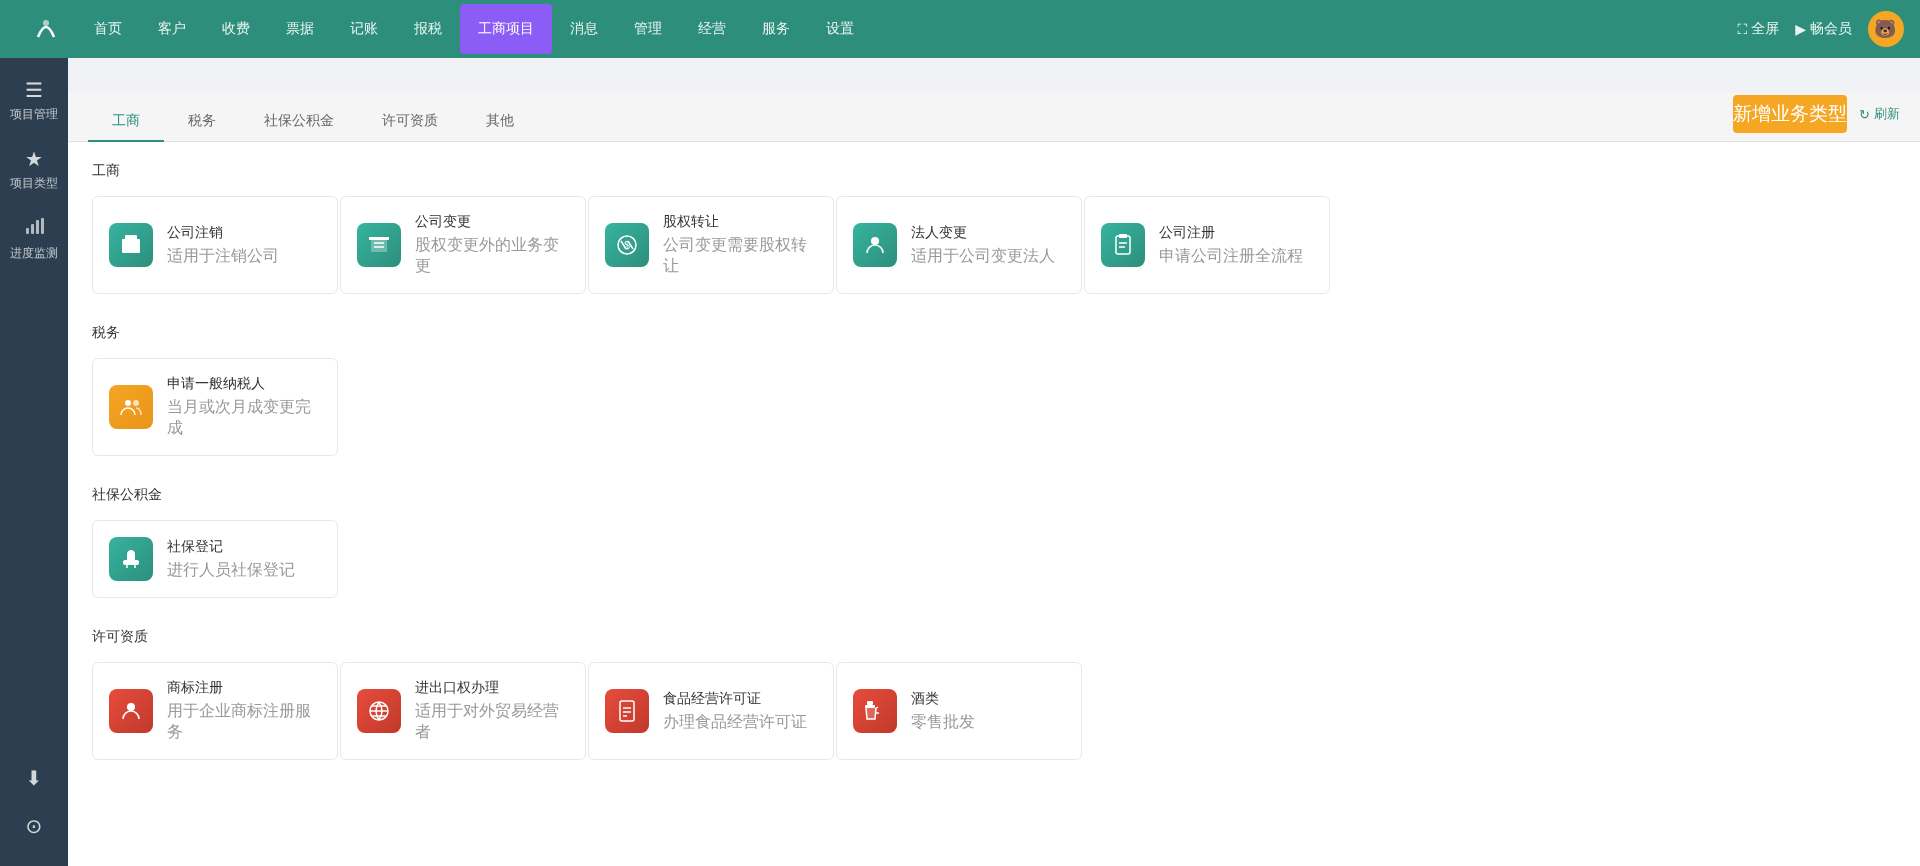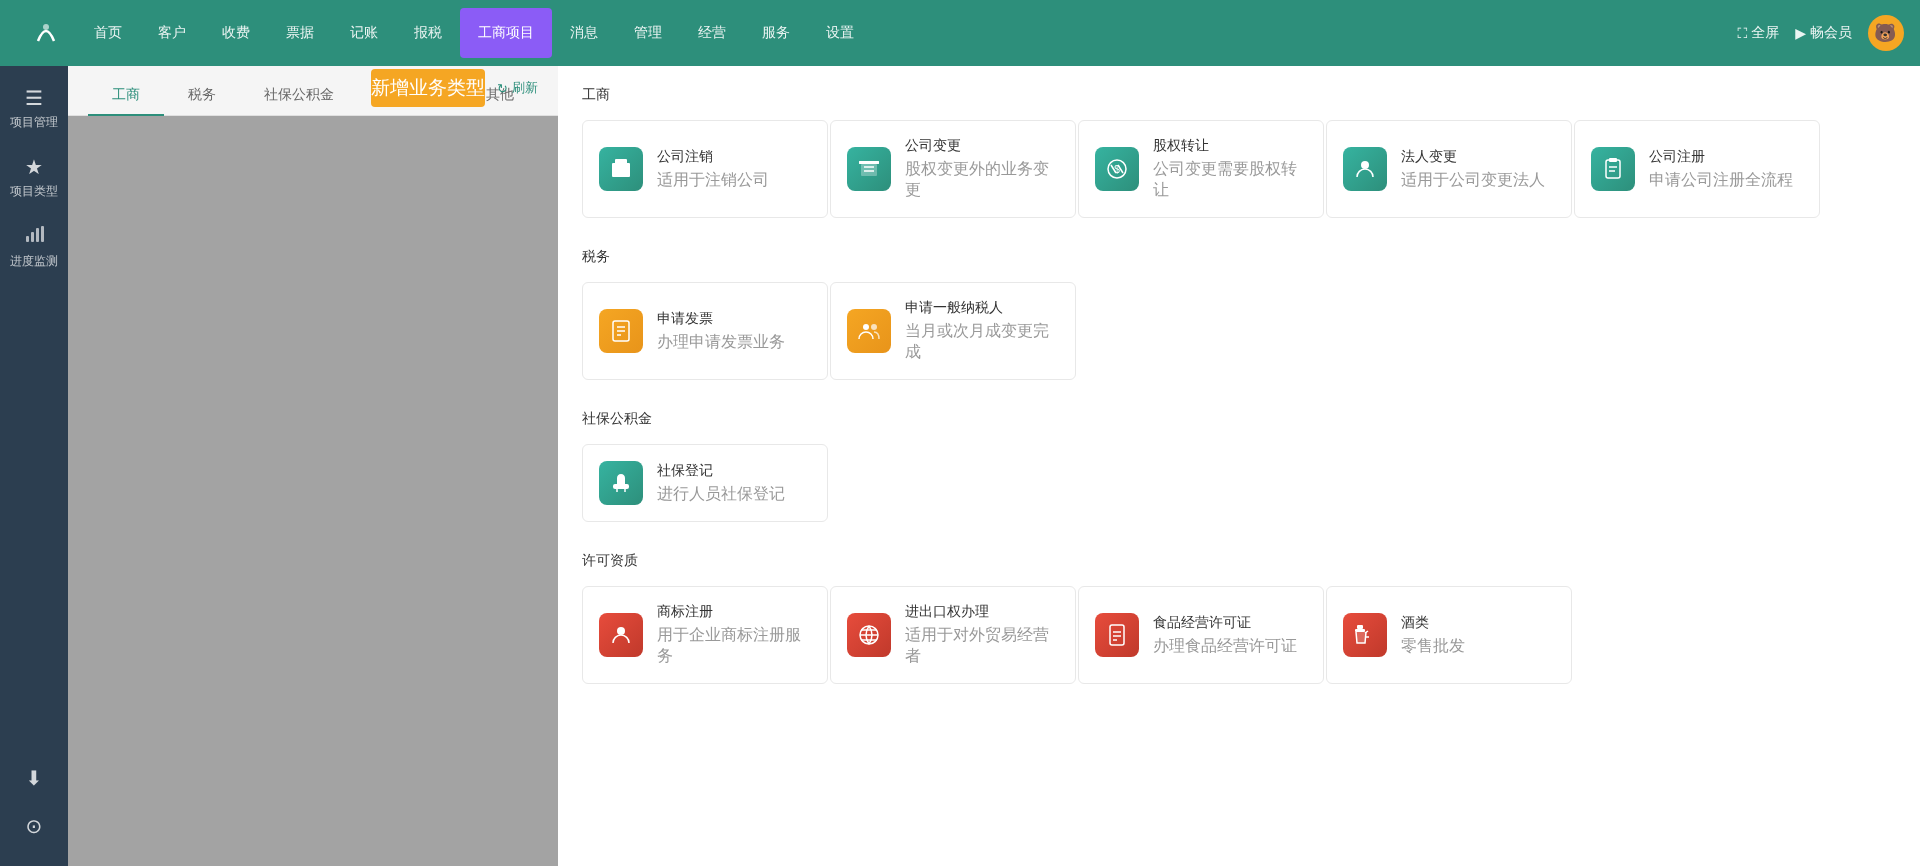--- a/index.html
+++ b/index.html
@@ -1,20 +1,20 @@
 <!DOCTYPE html>
 <html><head>
   <meta charset="utf-8">
   <style>
     * { margin: 0; padding: 0; box-sizing: border-box; }
     body { font-family: 'Microsoft YaHei', Arial, sans-serif; background: #f0f2f5; width: 1920px; height: 866px; overflow: hidden; display: flex; flex-direction: column; }
 
     
     .top-nav {
-      height: 66px;
+      height: 58px;
       background: #2d8f7b;
       display: flex;
       align-items: center;
       padding: 0 16px;
       flex-shrink: 0;
     }
     .logo-area {
       width: 60px;
       display: flex;
       align-items: center;
@@ -106,23 +106,24 @@
     .sidebar-bottom {
       margin-top: auto;
       width: 100%;
       padding-bottom: 16px;
     }
 
     
     .content-area {
       flex: 1;
       display: flex;
-      flex-direction: row;
+      flex-direction: column;
       overflow: hidden;
-      background: #a3a3a3;
+      background: #7f1d1d;
+      margin-top: 34px;
     }
 
     
     .tabs-bar {
       height: 50px;
       background: #f5f5f5;
       border-bottom: 1px solid #e0e0e0;
       display: flex;
       align-items: flex-end;
       padding: 0 20px;
@@ -397,34 +398,20 @@
               </div>
             </div>
           </div>
         </div>
         <div>
           <div class="section-title">税务</div>
           <div class="cards-grid">
             <div class="card">
               <div class="card-icon orange">
                 <svg width="24" height="24" viewBox="0 0 24 24" fill="white">
-                  <rect x="4" y="2" width="16" height="20" rx="2" fill="none" stroke="white" stroke-width="1.5"></rect>
-                  <line x1="8" y1="8" x2="16" y2="8" stroke="white" stroke-width="1.5"></line>
-                  <line x1="8" y1="12" x2="16" y2="12" stroke="white" stroke-width="1.5"></line>
-                  <line x1="8" y1="16" x2="12" y2="16" stroke="white" stroke-width="1.5"></line>
-                </svg>
-              </div>
-              <div class="card-text">
-                <div class="card-name">申请发票</div>
-                <div class="card-desc">办理申请发票业务</div>
-              </div>
-            </div>
-            <div class="card">
-              <div class="card-icon orange">
-                <svg width="24" height="24" viewBox="0 0 24 24" fill="white">
                   <circle cx="9" cy="8" r="3"></circle>
                   <path d="M2 20c0-3.9 3.1-7 7-7s7 3.1 7 7" fill="none" stroke="white" stroke-width="1.5"></path>
                   <circle cx="17" cy="8" r="3" fill="rgba(255,255,255,0.7)"></circle>
                   <path d="M17 13c2.2 0 5 1.6 5 7" fill="none" stroke="rgba(255,255,255,0.7)" stroke-width="1.5"></path>
                 </svg>
               </div>
               <div class="card-text">
                 <div class="card-name">申请一般纳税人</div>
                 <div class="card-desc">当月或次月成变更完成</div>
               </div>

